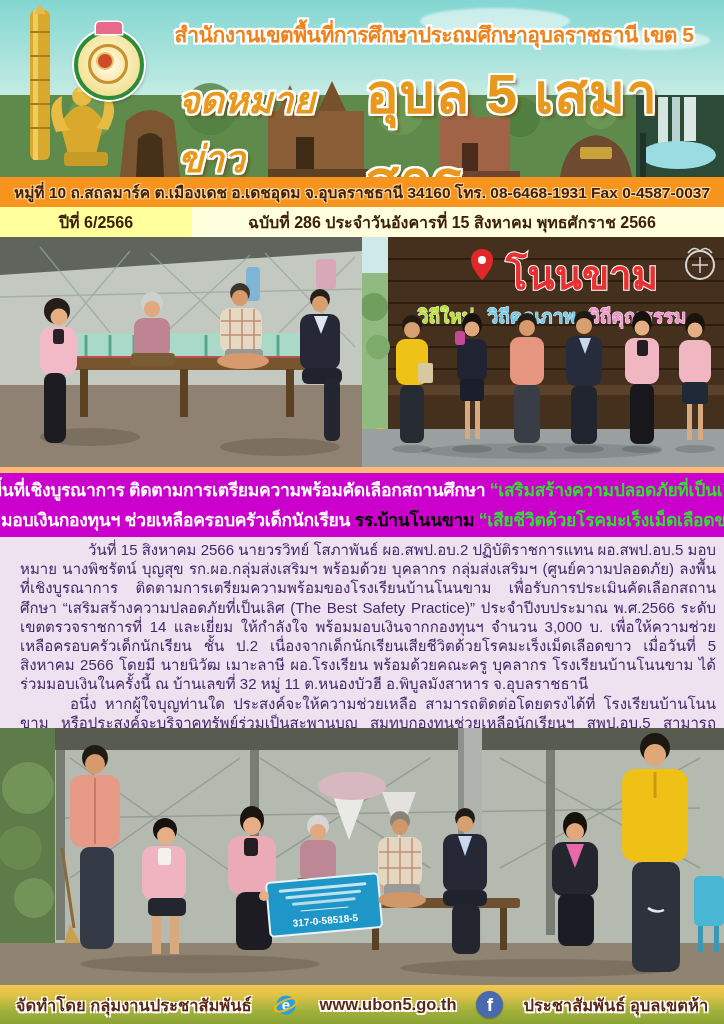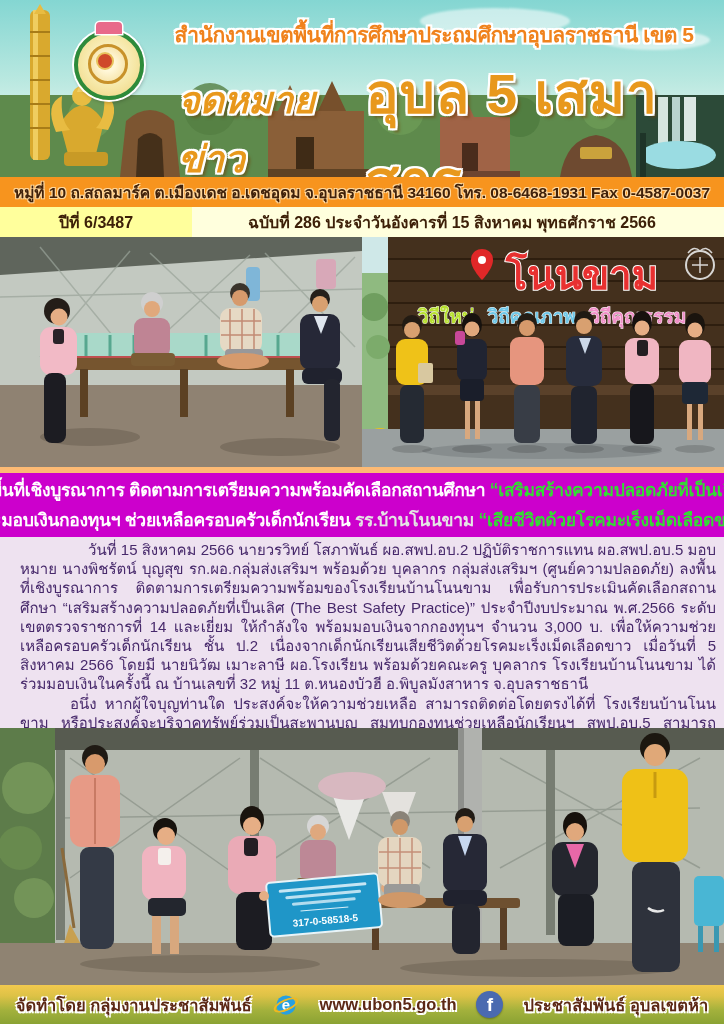--- a/index.html
+++ b/index.html
@@ -45,21 +45,21 @@
   .photo-row{width:724px;height:236px;background:#fdba74;padding-top:0;box-sizing:border-box;
              display:flex;}
   .photo-row svg{display:block;}
 
   
   .headline{width:724px;height:64px;background:#cc00cc;display:flex;flex-direction:column;
             align-items:center;justify-content:center;gap:2px;}
   .hl-line{font-size:17.5px;font-weight:bold;white-space:nowrap;letter-spacing:-.3px;}
   .hl-line .w{color:#ffffff;}
   .hl-line .g{color:#33dd33;}
-  .hl-line .y{color:#e5e5e5;font-family:Liberation Serif, serif;}
+  .hl-line .y{color:#000000;}
 
   
   .body-text{width:724px;height:191px;background:#eee2f0;box-sizing:border-box;
              padding:3px 8px 0 20px;color:#47296b;font-size:15px;line-height:19.2px;
              text-align:justify;overflow:hidden;}
   .body-text p{margin:0;}
   .body-text p.p1{text-indent:68px;}
   .body-text p.p2{text-indent:50px;}
 
   
@@ -155,21 +155,21 @@
       <span class="script-title gold-shadow">จดหมายข่าว</span>
       <span class="big-title gold-shadow">อุบล 5 เสมาสาร</span>
     </div>
   </header>
 
   <div class="address-bar">
     <span>หมู่ที่ 10 ถ.สถลมาร์ค ต.เมืองเดช อ.เดชอุดม จ.อุบลราชธานี 34160 โทร. 08-6468-1931 Fax 0-4587-0037</span>
   </div>
 
   <div class="issue-bar">
-    <div class="issue-left">ปีที่ 6/3487</div>
+    <div class="issue-left">ปีที่ 6/2566</div>
     <div class="issue-right">ฉบับที่ 286 ประจำวันอังคารที่ 15 สิงหาคม พุทธศักราช 2566</div>
   </div>
 
   <div class="photo-row">
 
     <svg width="362" height="230" viewBox="0 0 362 230">
       <rect width="362" height="230" fill="#c3c9c1"></rect>
       <polygon points="0,0 362,0 362,14 0,38" fill="#5f655c"></polygon>
       <g stroke="#9aa49a" stroke-width="1.5" opacity=".7">
         <line x1="40" y1="10" x2="130" y2="120"></line>

